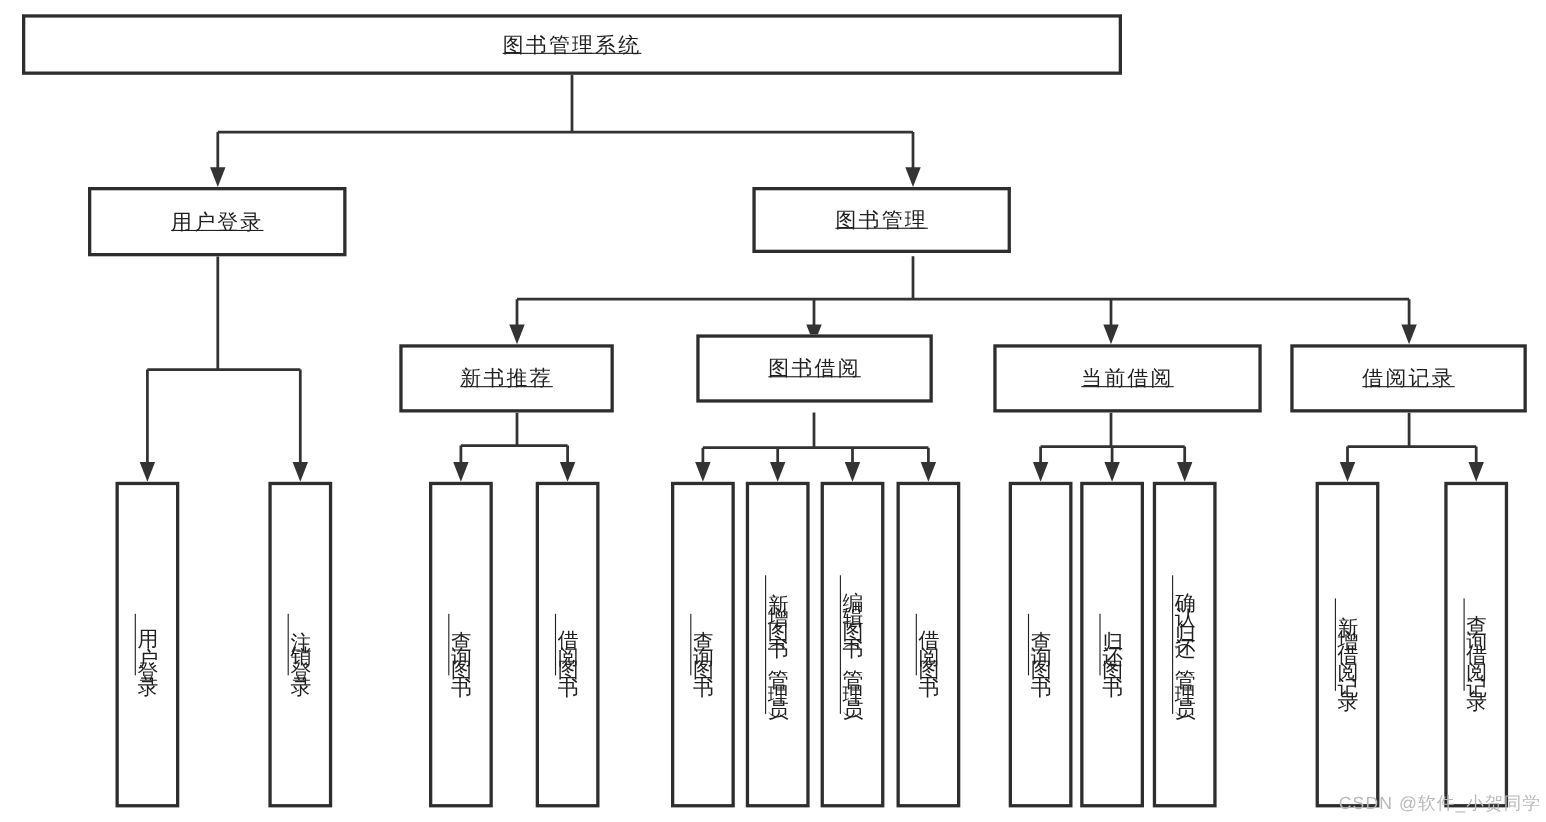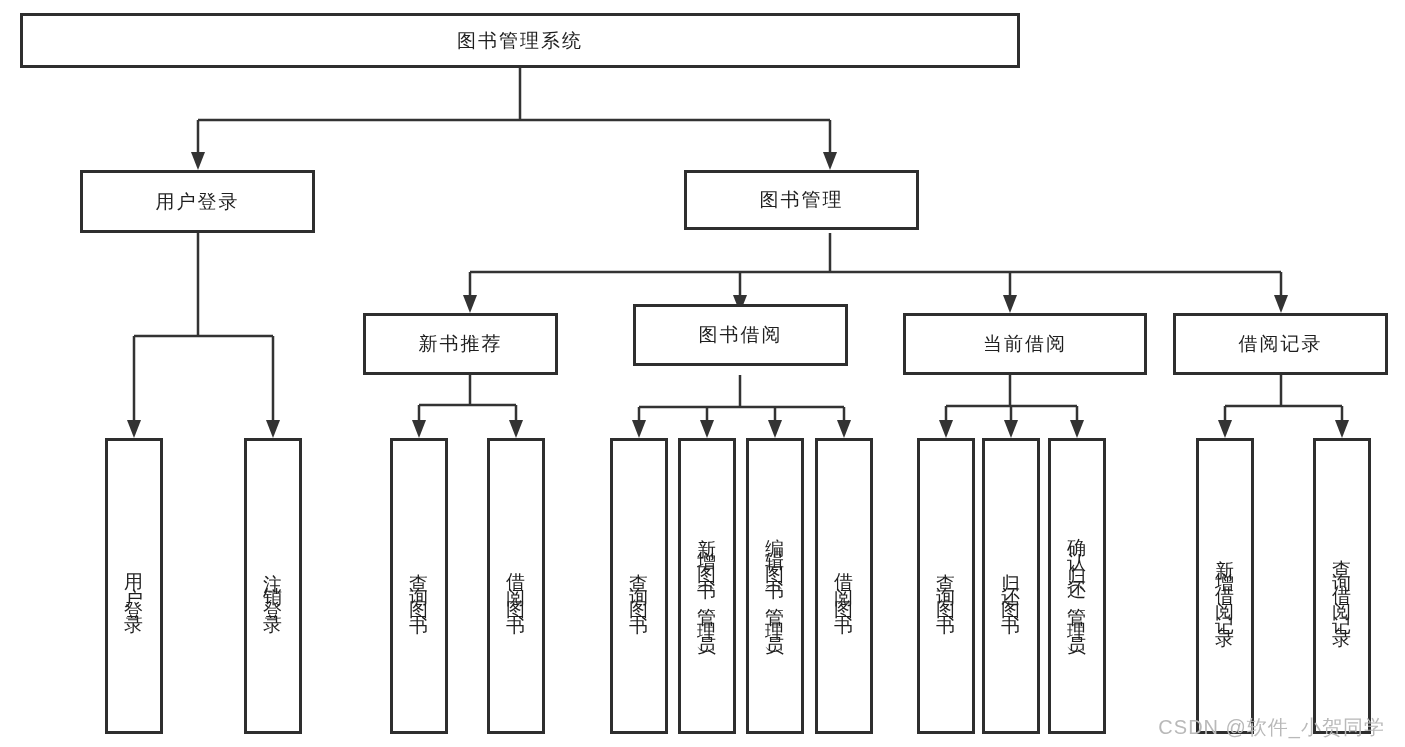--- a/index.html
+++ b/index.html
@@ -5,30 +5,31 @@
   html,body{margin:0;padding:0;background:#ffffff;}
   .canvas{
     position:relative;width:1405px;height:747px;background:#ffffff;
     font-family:"Liberation Sans",sans-serif;overflow:hidden;
   }
   .wires{position:absolute;left:0;top:0;width:1405px;height:747px;}
   .node{
     position:absolute;box-sizing:border-box;border:3px solid #2e2e2e;
     background:#ffffff;display:flex;align-items:center;justify-content:center;
     color:#1f1f1f;
+    text-decoration:underline;
   }
   .h{font-size:19px;letter-spacing:2px;white-space:nowrap;}
   .v{
     width:58px;height:296px;top:438px;
     writing-mode:vertical-rl;text-orientation:mixed;
     font-size:19px;letter-spacing:14px;line-height:1;
   }
   .watermark{
-    position:absolute;right:20px;bottom:6px;
-    font-size:20px;color:#b9b9b9;letter-spacing:1px;white-space:nowrap;
+    position:absolute;right:4px;bottom:6px;
+    font-size:16px;color:#b9b9b9;letter-spacing:1px;white-space:nowrap;
   }
 </style>
 </head>
 <body>
 
 <div class="canvas">
 
   <svg class="wires" width="1405" height="747" viewBox="0 0 1405 747">
     <path fill="none" stroke="#333333" stroke-width="2.5" d="
       M520 68 V120 M198 120 H830 M198 120 V154 M830 120 V154

